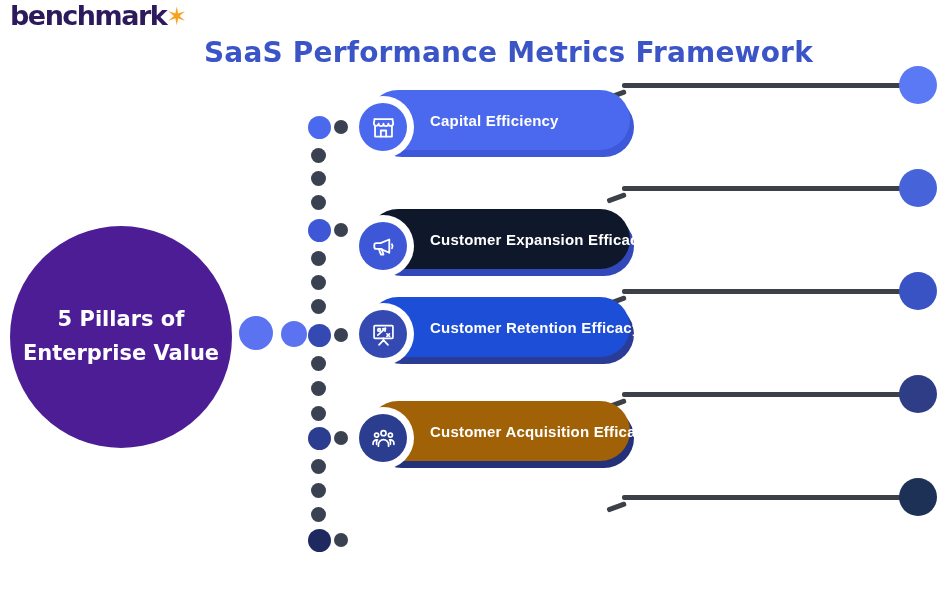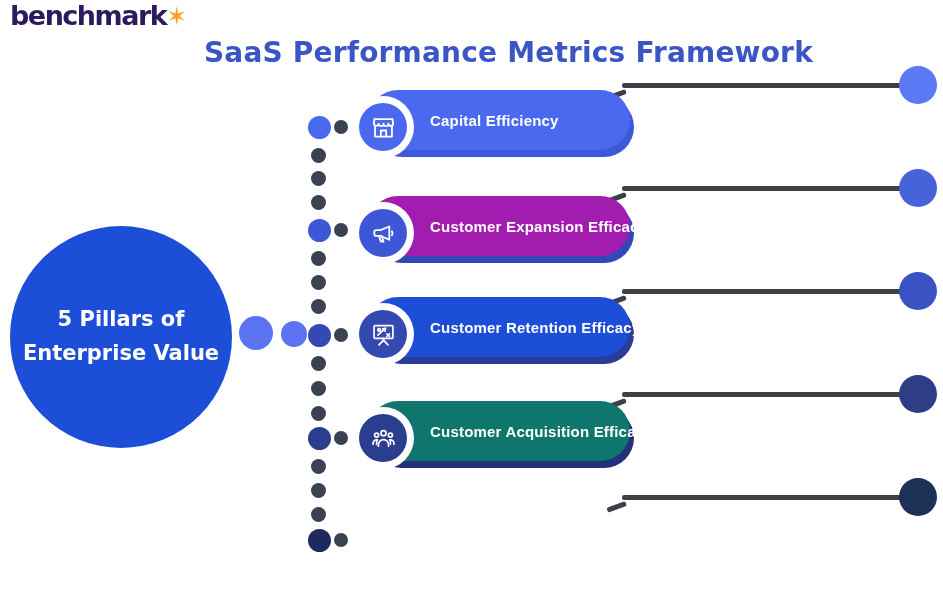--- a/index.html
+++ b/index.html
@@ -45,21 +45,21 @@
 <div id="canvas">
 
   <div class="logo">
     <span style="color: rgb(45, 26, 92);">benchmark</span><span class="mark" style="color: rgb(246, 162, 31);">✶</span>
   </div>
 
   <div class="title">
     <span style="color: rgb(59, 85, 199); margin-top: 38px;">SaaS Performance Metrics Framework</span><span style="color: rgb(255, 255, 255);">d</span>
   </div>
 
-  <div class="hub" style="background: #1d4ed8; color: rgb(255, 255, 255);">
+  <div class="hub" style="background: #4c1d95; color: rgb(255, 255, 255);">
     <div>
       <div>5 Pillars of</div>
       <div>Enterprise Value</div>
     </div>
   </div>
 
   <div class="stub" style="top: 89px; background: rgb(59, 65, 71);"></div>
   <div class="connector" style="top: 83px; background: rgb(59, 65, 71);"></div>
   <div class="endnode" style="top: 66px; background: rgb(91, 120, 245);"></div>
   <div class="pill" style="top: 90px; background: rgb(74, 105, 239); --sh: #3d58d8;">
@@ -72,21 +72,21 @@
           <path d="M9.8 19.5v-5h4.4v5"></path>
         </svg>
       </div>
     </div>
     <span class="pill-label">Capital Efficiency</span>
   </div>
 
   <div class="stub" style="top: 192px; background: rgb(59, 65, 71);"></div>
   <div class="connector" style="top: 186px; background: rgb(59, 65, 71);"></div>
   <div class="endnode" style="top: 169px; background: rgb(70, 99, 217);"></div>
-  <div class="pill" style="top: 196px; background: #a21caf; --sh: #3348b8;">
+  <div class="pill" style="top: 209px; background: #0f172a; --sh: #3348b8;">
     <div class="icon-ring">
       <div class="icon-disc" style="background: rgb(61, 87, 214);">
         <svg viewBox="0 0 24 24" fill="none" stroke="#fff" stroke-width="1.5" stroke-linecap="round" stroke-linejoin="round">
           <path d="M16.8 6.2v11L9.5 14H6a1.6 1.6 0 0 1-1.6-1.6v-1.6A1.6 1.6 0 0 1 6 9.2h3.5l7.3-3z"></path>
           <path d="M8.2 14.2l1.6 4.4h2.2l-1.5-4.4"></path>
           <path d="M19 10.2a2.8 2.8 0 0 1 0 3.2"></path>
         </svg>
       </div>
     </div>
     <span class="pill-label">Customer Expansion Efficacy</span>
@@ -108,21 +108,21 @@
           <path d="M14.8 11.4l2.2 2.2M17 11.4l-2.2 2.2"></path>
         </svg>
       </div>
     </div>
     <span class="pill-label">Customer Retention Efficacy</span>
   </div>
 
   <div class="stub" style="top: 398px; background: rgb(59, 65, 71);"></div>
   <div class="connector" style="top: 392px; background: rgb(59, 65, 71);"></div>
   <div class="endnode" style="top: 375px; background: rgb(46, 61, 133);"></div>
-  <div class="pill" style="top: 401px; background: #0f766e; --sh: #23307a;">
+  <div class="pill" style="top: 401px; background: #a16207; --sh: #23307a;">
     <div class="icon-ring">
       <div class="icon-disc" style="background: rgb(43, 61, 142);">
         <svg viewBox="0 0 24 24" fill="none" stroke="#fff" stroke-width="1.4" stroke-linecap="round" stroke-linejoin="round">
           <circle cx="6.3" cy="9.2" r="1.7"></circle>
           <circle cx="17.7" cy="9.2" r="1.7"></circle>
           <circle cx="12" cy="7.6" r="2.1"></circle>
           <path d="M3.4 16.8v-.8a2.8 2.8 0 0 1 2.8-2.8h.8"></path>
           <path d="M20.6 16.8v-.8a2.8 2.8 0 0 0-2.8-2.8h-.8"></path>
           <path d="M7.8 18.4v-1.2a4.2 4.2 0 0 1 8.4 0v1.2"></path>
           <path d="M6.3 13.4v3.4M17.7 13.4v3.4"></path>

